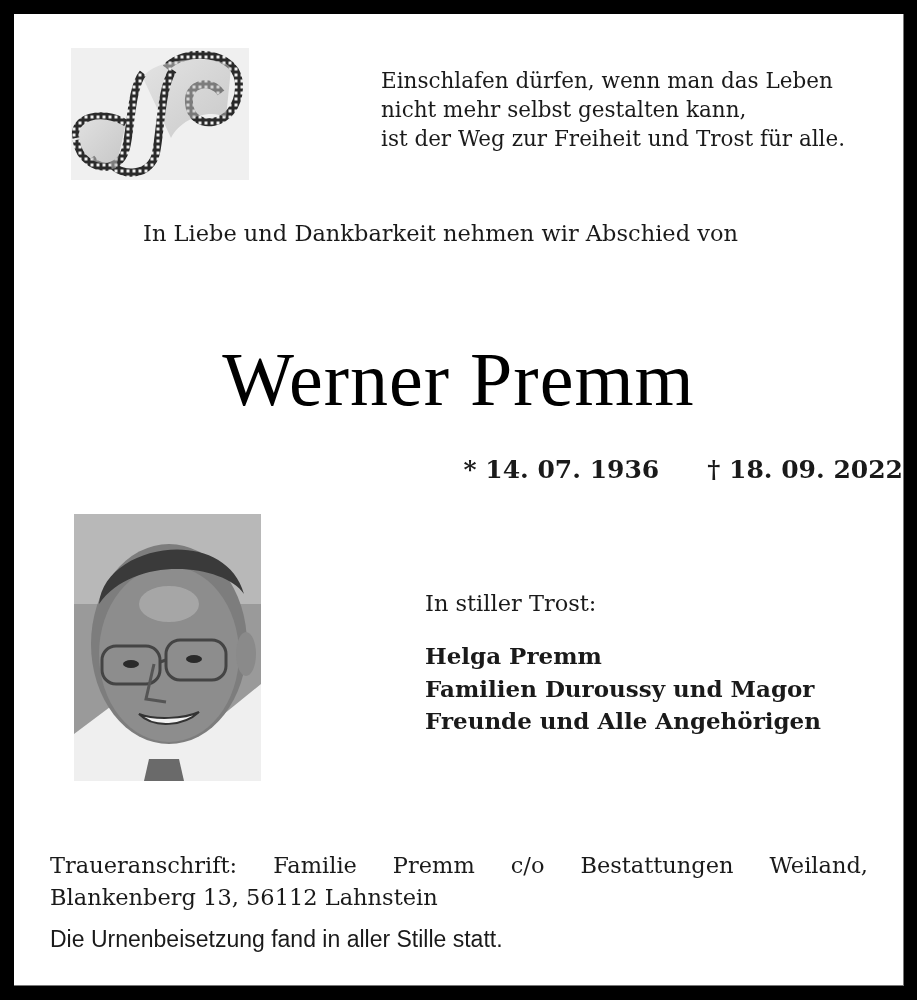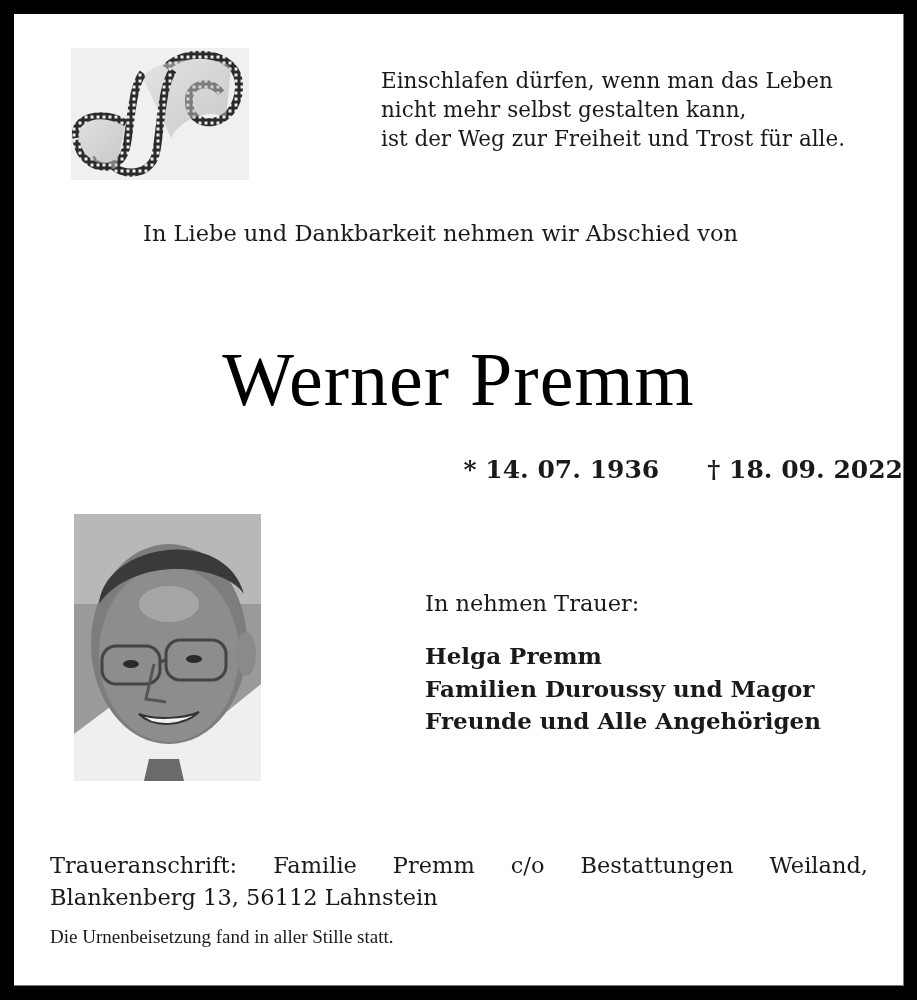--- a/index.html
+++ b/index.html
@@ -62,22 +62,22 @@
     }
     .mourn .lead { font-size: 22.5px; line-height: 32px; }
     .mourn .names { font-weight: bold; font-size: 23px; line-height: 32.5px; margin-top: 21px; }
     .address {
       left: 36px; top: 803px; width: 818px;
       font-size: 22.5px; line-height: 32px; margin-top: 32px;
     }
     .address .l1 { text-align: justify; text-align-last: justify; }
     .note {
       left: 36px; top: 912px;
-      font-size: 19px;
-      font-family: Liberation Serif, serif;
+      font-size: 23px;
+      font-family: Liberation Sans, sans-serif;
     }
   </style>
 </head>
 <body>
 
 <div class="page">
 
   <div class="abs film">
     <svg width="178" height="132" viewBox="0 0 178 132" xmlns="http://www.w3.org/2000/svg">
       <defs>
@@ -144,21 +144,21 @@
 
       <path d="M65 200 C80 215, 110 212, 125 198 C110 205, 80 206, 65 200 Z" fill="#f2f2f2" stroke="#333" stroke-width="2"></path>
 
       <ellipse cx="172" cy="140" rx="10" ry="22" fill="#8a8a8a"></ellipse>
 
       <path d="M75 245 L105 245 L110 267 L70 267 Z" fill="#6a6a6a"></path>
     </svg>
   </div>
 
   <div class="abs mourn">
-    <div class="lead">In nehmen Trauer:</div>
+    <div class="lead">In stiller Trost:</div>
     <div class="names">
       <div>Helga Premm</div>
       <div>Familien Duroussy und Magor</div>
       <div>Freunde und Alle Angehörigen</div>
     </div>
   </div>
 
   <div class="abs address">
     <div class="l1">Traueranschrift: Familie Premm c/o Bestattungen Weiland,</div>
     <div>Blankenberg 13, 56112 Lahnstein</div>

